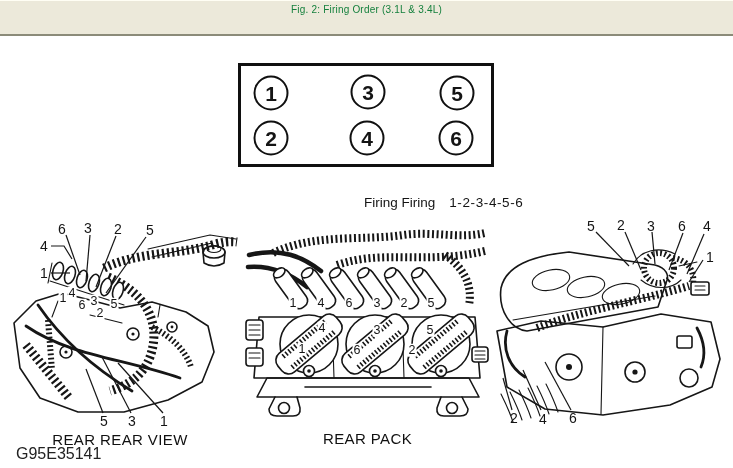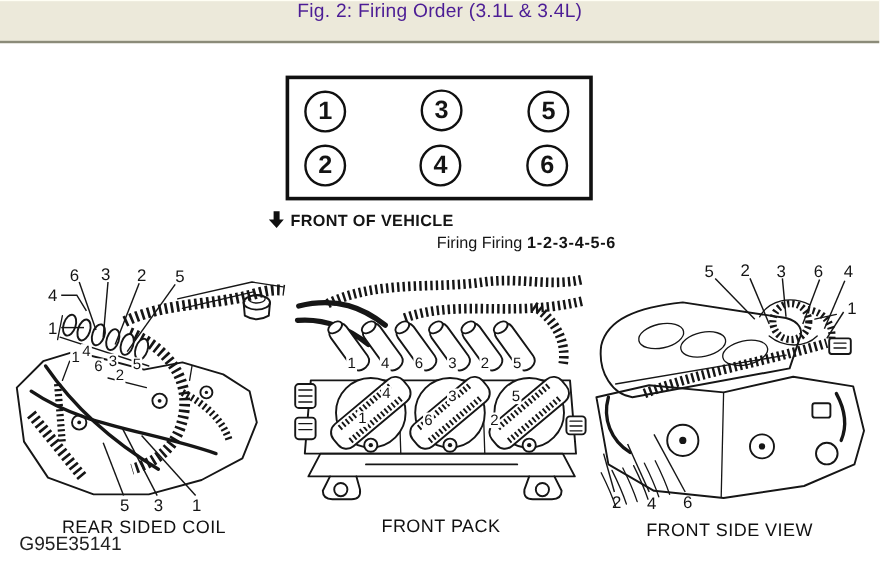--- a/index.html
+++ b/index.html
@@ -2,31 +2,31 @@
 <html><head>
 <meta charset="utf-8">
 <style>
   html,body{margin:0;padding:0;background:#fff;}
   .page{position:relative;width:733px;height:468px;background:#ffffff;overflow:hidden;
         font-family:"Liberation Sans",sans-serif;color:#141414;}
   
   .header-bar{position:absolute;left:0;top:0;width:733px;height:31px;background:#ece9da;
               border-top:1px solid #fffef4;border-bottom:2px solid #8b8b79;
               text-align:center;padding-top:2px;box-sizing:content-box;}
-  .header-line{font-size:16px;line-height:14px;color:#4c1d95;letter-spacing:.2px;}
+  .header-line{font-size:10px;line-height:14px;color:#15803d;letter-spacing:.2px;}
   
   .firing-box{position:absolute;left:238px;top:63px;width:250px;height:98px;border:3px solid #101010;}
   .cyl{position:absolute;width:31px;height:31px;border:2.5px solid #101010;border-radius:50%;
        display:flex;align-items:center;justify-content:center;font-size:21px;font-weight:bold;
        transform:translate(-50%,-50%);background:#fff;}
   
   .fov{position:absolute;left:224px;top:175px;display:flex;align-items:center;gap:5px;}
   .fov-text{font-weight:bold;font-size:13.5px;letter-spacing:.3px;}
   .fo-line{position:absolute;left:364px;top:195px;font-size:13.5px;font-weight:500;}
-  .fo-seq{margin-left:4px;letter-spacing:.6px;font-weight:bold;}
+  .fo-seq{margin-left:14px;letter-spacing:.6px;}
   
   .diagram{position:absolute;}
   .callout{position:absolute;transform:translate(-50%,-50%);font-size:14px;font-weight:500;line-height:1;}
   .callout.small{font-size:12.5px;}
   .callout.boxed{background:#fff;padding:0 1px;}
   .caption{position:absolute;left:0;width:100%;text-align:center;font-size:15px;
            letter-spacing:.4px;color:#101010;}
   .code{position:absolute;left:16px;top:445px;font-size:16px;color:#222;}
   
   .ln{stroke:#161616;fill:none;stroke-width:1.6;stroke-linecap:round;stroke-linejoin:round;}
@@ -52,26 +52,20 @@
 
   <div class="firing-box">
     <span class="cyl" style="left:30px;top:27px">1</span>
     <span class="cyl" style="left:127px;top:26px">3</span>
     <span class="cyl" style="left:216px;top:27px">5</span>
     <span class="cyl" style="left:30px;top:72px">2</span>
     <span class="cyl" style="left:126px;top:72px">4</span>
     <span class="cyl" style="left:215px;top:72px">6</span>
   </div>
 
-  <div class="fov">
-    <svg width="13" height="16" viewBox="0 0 13 16">
-      <path d="M4,1 h5 v7 h3.5 L6.5,15 L0,8 h4 Z" fill="#101010"></path>
-    </svg>
-    <span class="fov-text">FRONT OF VEHICLE</span>
-  </div>
 
   <div class="fo-line">
     <span>Firing Firing</span><span class="fo-seq">1-2-3-4-5-6</span>
   </div>
 
   <div class="diagram" style="left:0;top:205px;width:240px;height:245px">
     <svg width="240" height="220" viewBox="0 0 240 220">
       <path class="ln thin" d="M 148,44 L 210,30 L 236,34"></path>
       <path class="ln thin" d="M 152,52 L 212,38"></path>
       <ellipse class="fillw" cx="214" cy="47" rx="11" ry="6"></ellipse>
@@ -120,21 +114,21 @@
     <span class="callout" style="left:44px;top:68px">1</span>
     <span class="callout small boxed" style="left:72px;top:88px">4</span>
     <span class="callout small boxed" style="left:63px;top:93px">1</span>
     <span class="callout small boxed" style="left:82px;top:100px">6</span>
     <span class="callout small boxed" style="left:94px;top:96px">3</span>
     <span class="callout small boxed" style="left:100px;top:108px">2</span>
     <span class="callout small boxed" style="left:114px;top:99px">5</span>
     <span class="callout" style="left:104px;top:216px">5</span>
     <span class="callout" style="left:132px;top:216px">3</span>
     <span class="callout" style="left:164px;top:216px">1</span>
-    <div class="caption" style="top:226px">REAR SIDED COIL</div>
+    <div class="caption" style="top:226px">REAR REAR VIEW</div>
   </div>
 
   <div class="diagram" style="left:245px;top:225px;width:245px;height:225px">
     <svg width="245" height="202" viewBox="0 0 245 202">
       <path class="ln wire" d="M 4,30 C 36,22 58,32 76,46"></path>
       <path class="ln wire" d="M 3,42 C 28,40 47,50 62,62"></path>
       <path class="rib8" d="M 28,28 C 70,8 118,16 158,10 C 188,6 214,14 240,8"></path>
       <path class="rib8" d="M 92,40 C 138,24 180,40 240,26"></path>
       <path class="rib8" d="M 200,30 C 218,42 228,60 224,80"></path>
       <g transform="rotate(-36 46 64)">
@@ -205,21 +199,21 @@
     <span class="callout small boxed" style="left:104px;top:78px">6</span>
     <span class="callout small boxed" style="left:132px;top:78px">3</span>
     <span class="callout small boxed" style="left:159px;top:78px">2</span>
     <span class="callout small boxed" style="left:186px;top:78px">5</span>
     <span class="callout small boxed" style="left:77px;top:103px">4</span>
     <span class="callout small boxed" style="left:57px;top:124px">1</span>
     <span class="callout small boxed" style="left:132px;top:105px">3</span>
     <span class="callout small boxed" style="left:112px;top:125px">6</span>
     <span class="callout small boxed" style="left:185px;top:105px">5</span>
     <span class="callout small boxed" style="left:167px;top:125px">2</span>
-    <div class="caption" style="top:205px">FRONT PACK</div>
+    <div class="caption" style="top:205px">REAR PACK</div>
   </div>
 
   <div class="diagram" style="left:483px;top:208px;width:250px;height:245px">
     <svg width="250" height="222" viewBox="0 0 250 222">
       <path class="ln" d="M 18,80 C 23,58 48,48 86,44 L 172,57 C 183,60 187,67 183,75 L 175,99 L 44,123 C 28,121 15,103 18,80 Z"></path>
       <ellipse class="ln thin" cx="68" cy="72" rx="19" ry="10" transform="rotate(-12 68 72)"></ellipse>
       <ellipse class="ln thin" cx="103" cy="79" rx="19" ry="10" transform="rotate(-12 103 79)"></ellipse>
       <ellipse class="ln thin" cx="138" cy="86" rx="19" ry="10" transform="rotate(-12 138 86)"></ellipse>
       <path class="ln thin" d="M 30,112 L 172,88"></path>
       <circle class="rib6" cx="176" cy="60" r="15"></circle>
@@ -251,18 +245,17 @@
     </svg>
     <span class="callout" style="left:108px;top:18px">5</span>
     <span class="callout" style="left:138px;top:17px">2</span>
     <span class="callout" style="left:168px;top:18px">3</span>
     <span class="callout" style="left:199px;top:18px">6</span>
     <span class="callout" style="left:224px;top:18px">4</span>
     <span class="callout" style="left:227px;top:49px">1</span>
     <span class="callout" style="left:31px;top:210px">2</span>
     <span class="callout" style="left:60px;top:211px">4</span>
     <span class="callout" style="left:90px;top:210px">6</span>
-    <div class="caption" style="top:226px">FRONT SIDE VIEW</div>
   </div>
 
   <div class="code">G95E35141</div>
 
 </div>
 
 </body></html>

